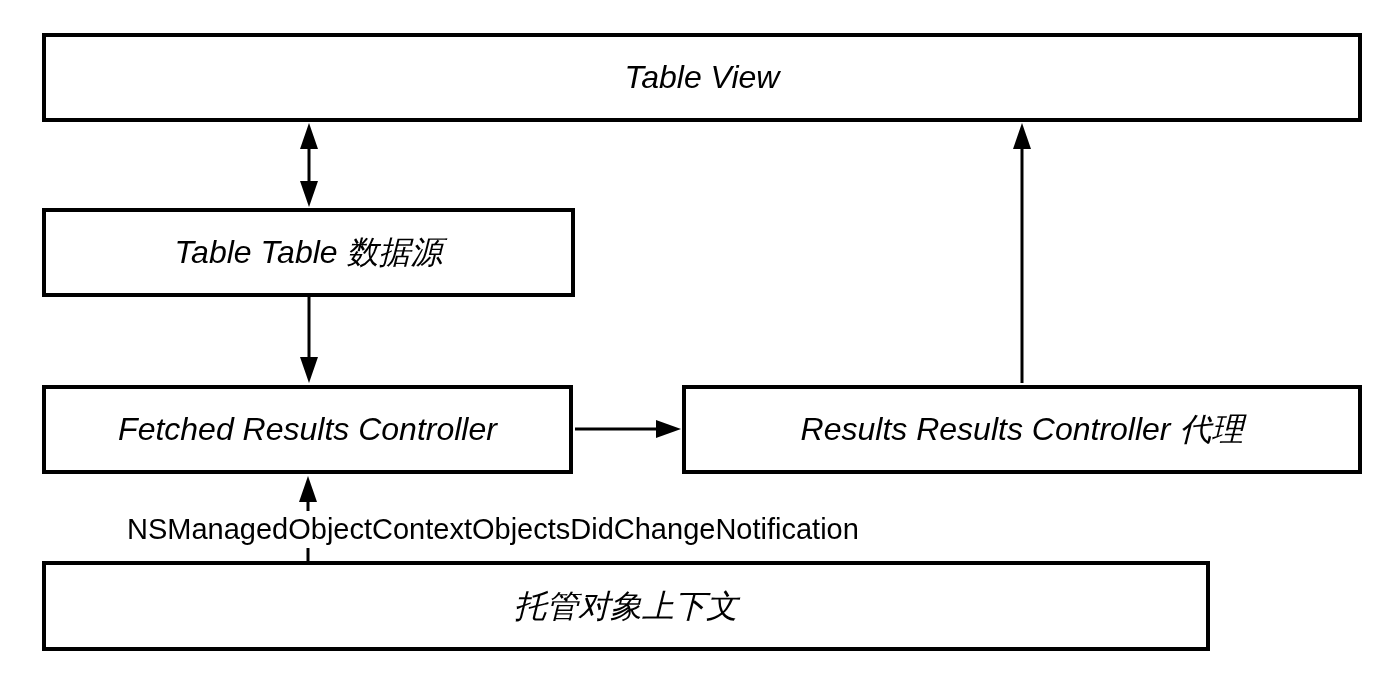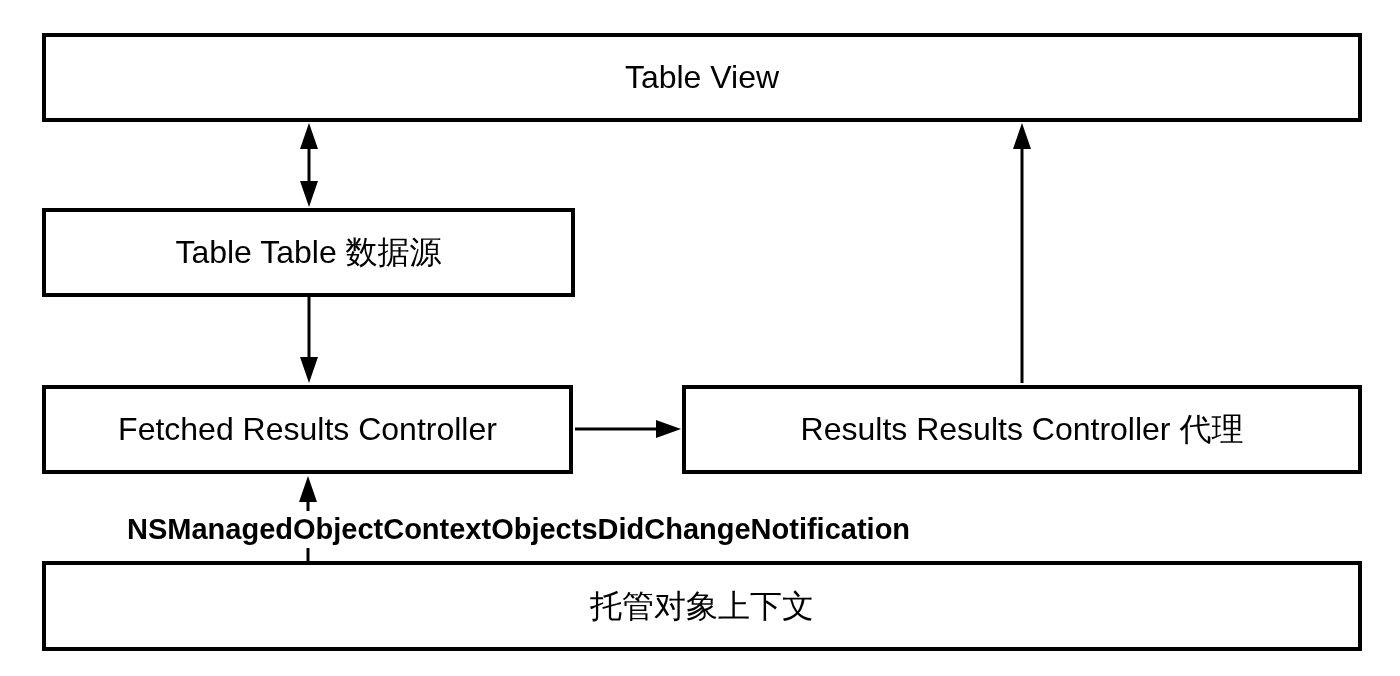--- a/index.html
+++ b/index.html
@@ -35,36 +35,36 @@
     position: absolute;
     box-sizing: border-box;
     border: 4px solid #000000;
     background: #ffffff;
     display: flex;
     align-items: center;
     justify-content: center;
     font-size: 32px;
     line-height: 1.2;
     white-space: nowrap;
+    font-style: italic;
   }
   #box-table-view        { left: 42px;  top: 33px;  width: 1320px; height: 89px; }
   #box-data-source       { left: 42px;  top: 208px; width: 533px;  height: 89px; }
   #box-frc               { left: 42px;  top: 385px; width: 531px;  height: 89px; }
   #box-frc-delegate      { left: 682px; top: 385px; width: 680px;  height: 89px; }
-  #box-moc               { left: 42px;  top: 561px; width: 1320px; height: 90px; }
+  #box-moc               { left: 42px;  top: 561px; width: 1168px; height: 90px; }
   .edge-label {
     position: absolute;
     left: 127px;
     top: 511px;
     height: 37px;
     line-height: 37px;
     font-size: 29px;
     background: #ffffff;
     white-space: nowrap;
-    font-weight: bold;
   }
 </style>
 </head>
 <body>
 
 <div class="canvas">
 
   <svg class="arrow-layer" viewBox="0 0 1400 676" xmlns="http://www.w3.org/2000/svg">
 
     <g>

